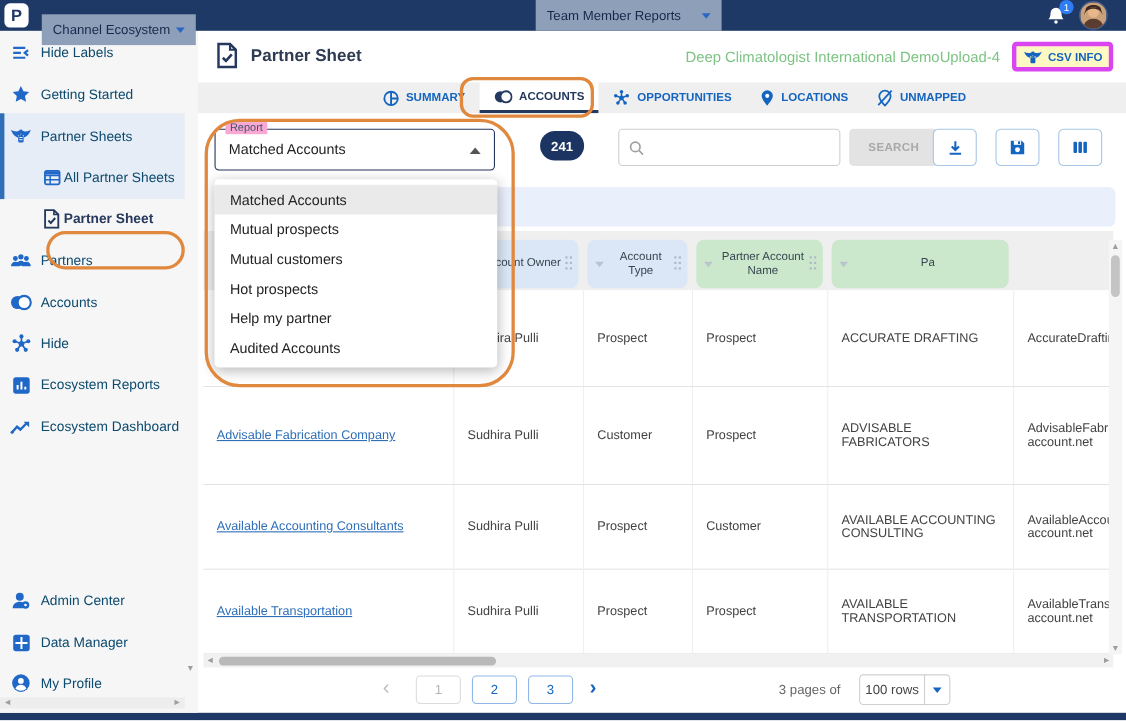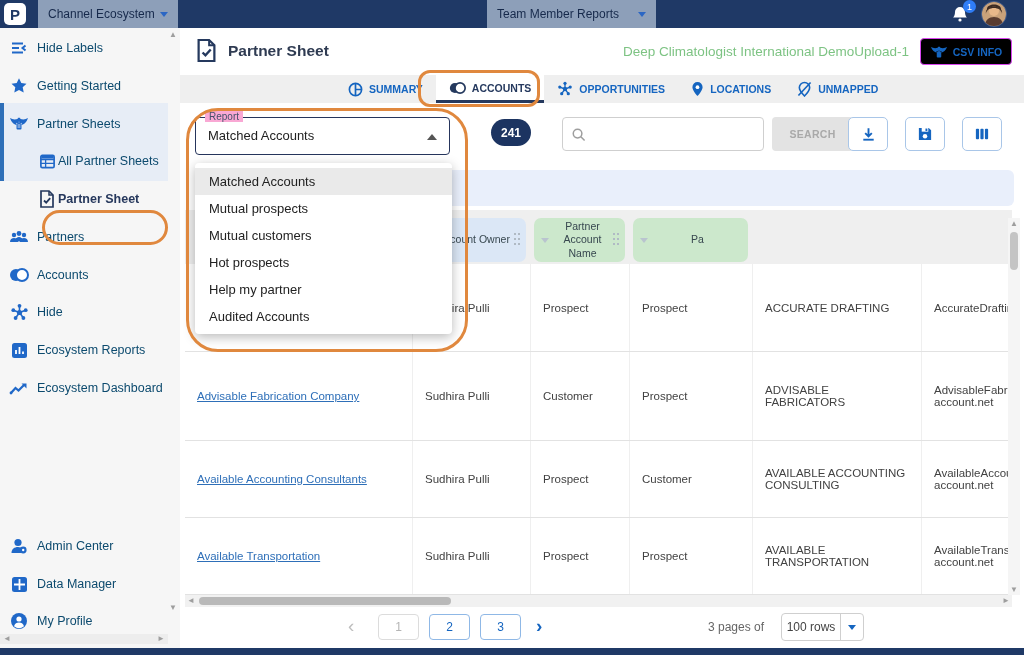--- a/index.html
+++ b/index.html
@@ -6,21 +6,21 @@
   html,body { width:1024px; height:655px; }
   body { font-family:"Liberation Sans", sans-serif; background:#fff; }
   .app { position:relative; width:1024px; height:655px; overflow:hidden; background:#fff; }
 
   
   .topbar { position:absolute; left:0; top:0; width:1024px; height:28px; background:#1f3966; z-index:100; }
   .logo { position:absolute; left:4px; top:3px; width:22px; height:22px; background:#fff; border-radius:5px;
           display:flex; align-items:center; justify-content:center; font-weight:bold; font-size:15px; color:#1f3966; }
   .top-chip { position:absolute; top:0; height:28px; background:#8d9fb9; display:flex; align-items:center;
               padding:0 10px; font-size:12px; color:#16294b; cursor:pointer; }
-  .chip-workspace { left:38px; width:140px; }
+  .chip-workspace { left:38px; width:140px;margin-top:13px; }
   .chip-reports { left:487px; width:169px; }
   .top-chip .caret-down { margin-left:auto; width:0; height:0; border-left:4px solid transparent; border-right:4px solid transparent; border-top:5px solid #2b66c4; }
   .bell-wrap { position:absolute; left:950px; top:4px; width:20px; height:20px; }
   .bell-badge { position:absolute; left:963px; top:0px; width:13px; height:13px; background:#2f7df6; border-radius:50%;
                 color:#fff; font-size:9px; display:flex; align-items:center; justify-content:center; z-index:2; }
   .avatar { position:absolute; left:981px; top:1px; width:26px; height:26px; border-radius:50%; overflow:hidden; border:1px solid #4a6291; }
 
   
   .sidebar { position:absolute; left:0; top:28px; width:180px; height:620px; background:#f6f6f6; z-index:20; }
   .side-item { position:absolute; left:0; width:168px; height:30px; display:flex; align-items:center; cursor:pointer; }
@@ -36,21 +36,21 @@
   .sb-hscroll { position:absolute; left:0; bottom:4px; width:168px; height:10px; background:#ededed; }
   .sb-hscroll .arr { position:absolute; top:0; font-size:8px; color:#9e9e9e; line-height:10px; }
 
   
   .main { position:absolute; left:180px; top:28px; width:844px; height:620px; background:#fff; }
 
   .page-header { position:absolute; left:0; top:0; width:844px; height:47px; background:#fff; }
   .ph-icon { position:absolute; left:16px; top:10px; }
   .ph-title { position:absolute; left:48px; top:14px; font-size:15.5px; font-weight:600; color:#2f3b52; }
   .upload-name { position:absolute; right:115px; top:16px; font-size:13.5px; color:#7dc383; }
-  .csv-btn { position:absolute; right:12px; top:10px; width:92px; height:27px; background:#000000; border:1px solid #d946ef;
+  .csv-btn { position:absolute; right:12px; top:10px; width:92px; height:27px; background:#fef9c3; border:4px solid #d946ef;
              border-radius:4px; display:flex; align-items:center; justify-content:center; gap:5px; cursor:pointer; }
   .csv-btn span { font-size:10.5px; font-weight:600; color:#1565c0; }
 
   .tabbar { position:absolute; left:0; top:47px; width:844px; height:28px; background:#efefef; display:flex; padding-left:155px; }
   .tab { display:flex; align-items:center; gap:6px; padding:0 13px; font-size:10.5px; font-weight:600; color:#1565c0; cursor:pointer; }
   .tab.active { background:#fff; color:#25395e; border-bottom:3px solid #25395e; }
 
   .toolbar { position:absolute; left:0; top:75px; width:844px; height:67px; background:#fff; }
   .report-select { position:absolute; left:15px; top:14px; width:255px; height:38px; border:1.5px solid #26355c; border-radius:4px;
                    background:#fff; cursor:pointer; }
@@ -324,21 +324,21 @@
 
     <div class="page-header">
       <span class="ph-icon">
         <svg width="21" height="25" viewBox="0 0 16 18">
             <path d="M2 1h8l4 4v12H2z" fill="none" stroke="#25395e" stroke-width="1.7"></path>
             <path d="M10 1v4h4" fill="none" stroke="#25395e" stroke-width="1.5"></path>
             <path d="M5 10.5l2.2 2.2 4-4.5" fill="none" stroke="#25395e" stroke-width="1.8"></path>
           </svg>
       </span>
       <span class="ph-title">Partner Sheet</span>
-      <span class="upload-name">Deep Climatologist International DemoUpload-1</span>
+      <span class="upload-name">Deep Climatologist International DemoUpload-4</span>
       <div class="csv-btn">
         <svg width="18" height="14" viewBox="0 0 20 15">
             <path d="M1 2c1.5 4 4 5.8 6.5 6.3l-.3-2L10 7.7 9.7 5 12 5.7 11 1.5C8 3.8 4 3.8 1 2z" fill="#1565c0"></path>
             <path d="M19 2c-1.5 4-4 5.8-6.5 6.3l.3-2L10 7.7l.3-2.7L8 5.7l1-4.2c3 2.3 7 2.3 10 .5z" fill="#1565c0"></path>
             <rect x="7.5" y="7.5" width="5" height="6" rx="1" fill="#1565c0"></rect>
           </svg>
         <span>CSV INFO</span>
       </div>
     </div>
 
@@ -428,20 +428,25 @@
     <div class="info-banner"></div>
 
     <div class="thead-band"></div>
     <div class="chips tgrid">
       <div></div>
       <div class="chip blue">
         <span class="fcaret"></span>
         <span class="clabel">Account Owner</span>
         <span class="dots"></span>
       </div>
+      <div class="chip blue">
+        <span class="fcaret"></span>
+        <span class="clabel">Account Type</span>
+        <span class="dots"></span>
+      </div>
       <div class="chip green">
         <span class="fcaret"></span>
         <span class="clabel">Partner Account Name</span>
         <span class="dots"></span>
       </div>
       <div class="chip green">
         <span class="fcaret"></span>
         <span class="clabel">Pa</span>
       </div>
     </div>

